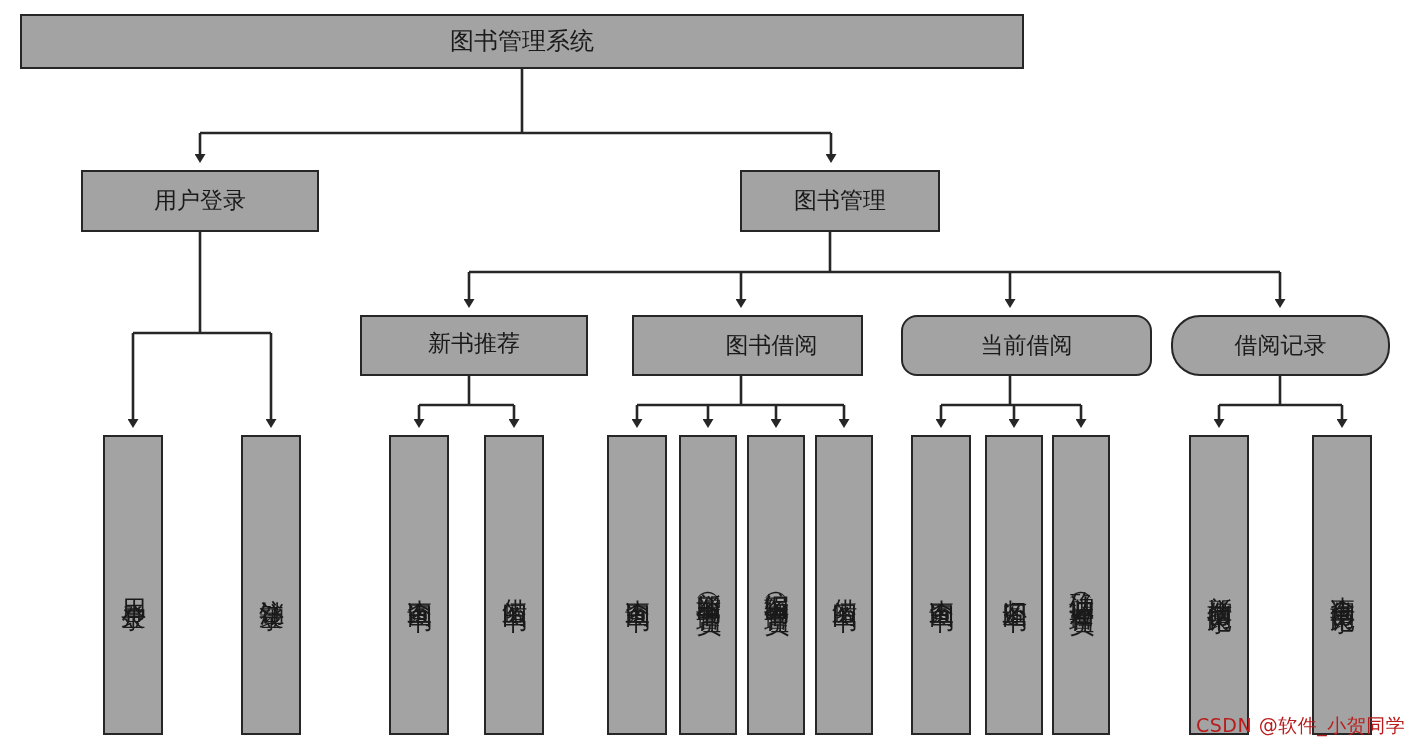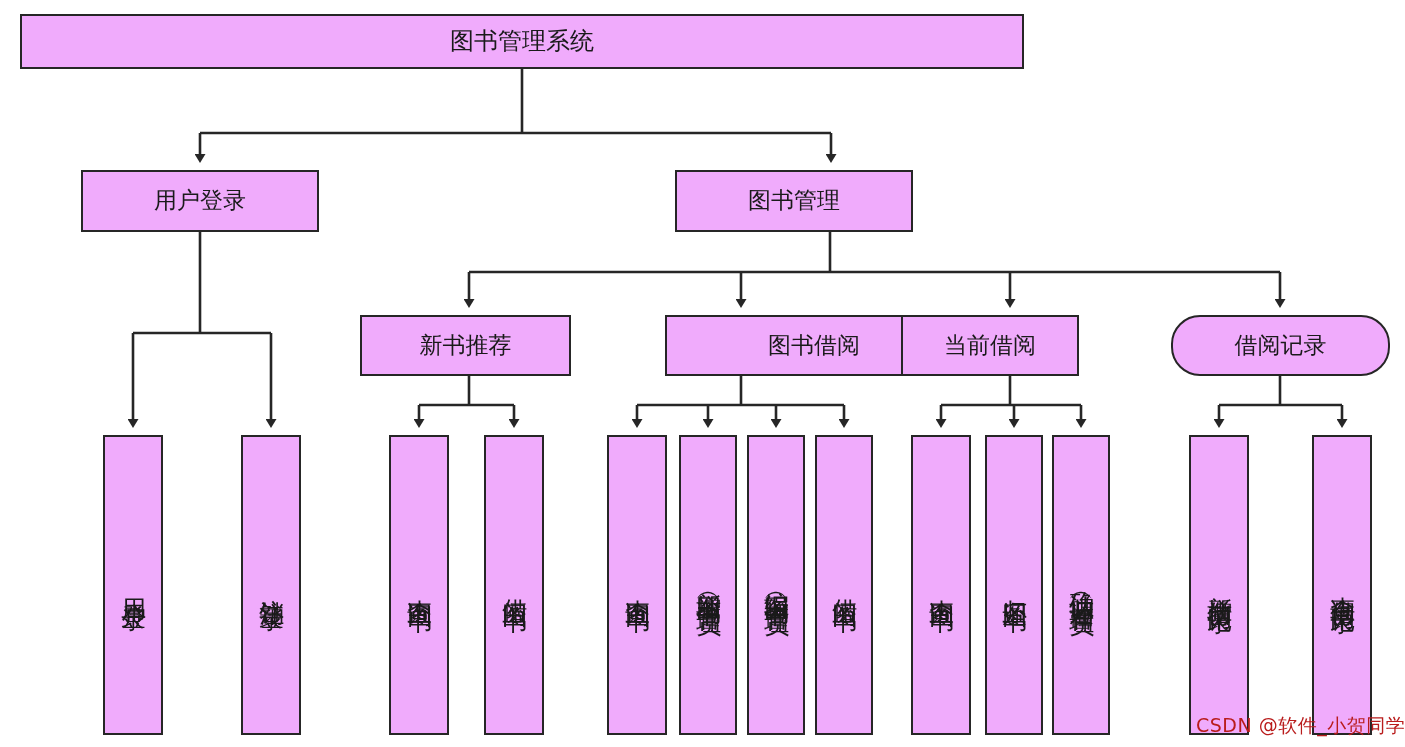--- a/index.html
+++ b/index.html
@@ -22,21 +22,21 @@
     position: absolute;
     left: 0;
     top: 0;
     width: 1405px;
     height: 747px;
     pointer-events: none;
   }
   .node {
     position: absolute;
     box-sizing: border-box;
-    background: #f0abfc;
+    background: #a3a3a3;
     border: 2px solid #262626;
     display: flex;
     align-items: center;
     justify-content: center;
     z-index: 2;
   }
   .node-label {
     color: #1a1a1a;
     text-align: center;
     line-height: 1.18;
@@ -128,31 +128,31 @@
     </g>
   </svg>
 
   <div class="node h root" style="left:20px; top:14px; width:1004px; height:55px;">
     <span class="node-label">图书管理系统</span>
   </div>
 
   <div class="node h" style="left:81px; top:170px; width:238px; height:62px;">
     <span class="node-label">用户登录</span>
   </div>
-  <div class="node h" style="left:675px; top:170px; width:238px; height:62px;">
+  <div class="node h" style="left:740px; top:170px; width:200px; height:62px;">
     <span class="node-label">图书管理</span>
   </div>
 
-  <div class="node h" style="left:360px; top:315px; width:211px; height:61px;">
+  <div class="node h" style="left:360px; top:315px; width:228px; height:61px;font-family:Liberation Mono, monospace;">
     <span class="node-label">新书推荐</span>
   </div>
-  <div class="node h" style="left:665px; top:315px; width:250px; height:61px;padding-left:48px;">
+  <div class="node h" style="left:632px; top:315px; width:231px; height:61px;padding-left:48px;">
     <span class="node-label">图书借阅</span>
   </div>
-  <div class="node h" style="left:901px; top:315px; width:178px; height:61px;">
+  <div class="node h" style="left:901px; top:315px; width:251px; height:61px;border-radius:16px;">
     <span class="node-label">当前借阅</span>
   </div>
   <div class="node h" style="left:1171px; top:315px; width:219px; height:61px;border-radius:29px;">
     <span class="node-label">借阅记录</span>
   </div>
 
   <div class="node v" style="left:103px; top:435px; width:60px; height:300px;">
     <span class="node-label">用户登录</span>
   </div>
   <div class="node v" style="left:241px; top:435px; width:60px; height:300px;">

